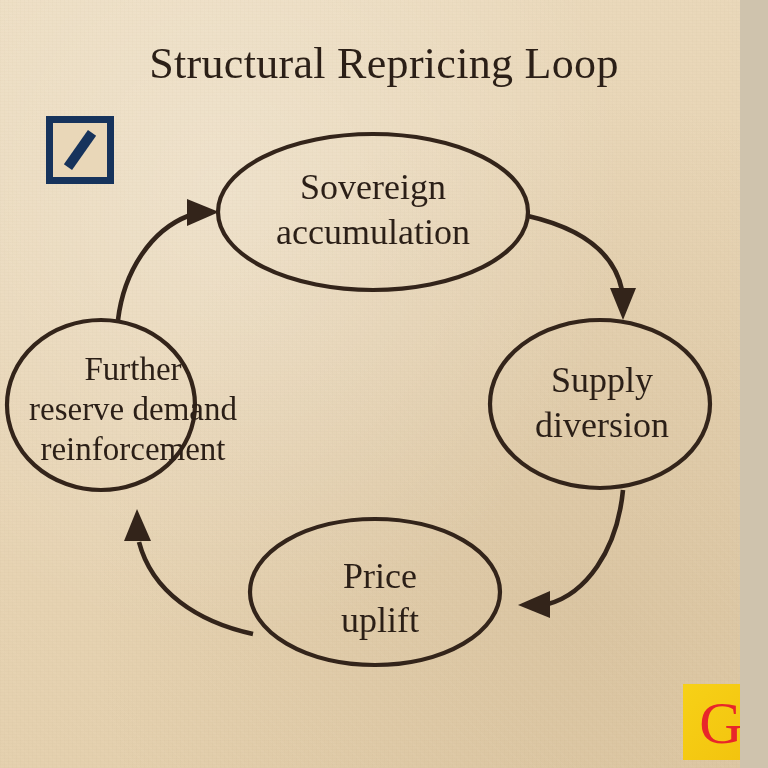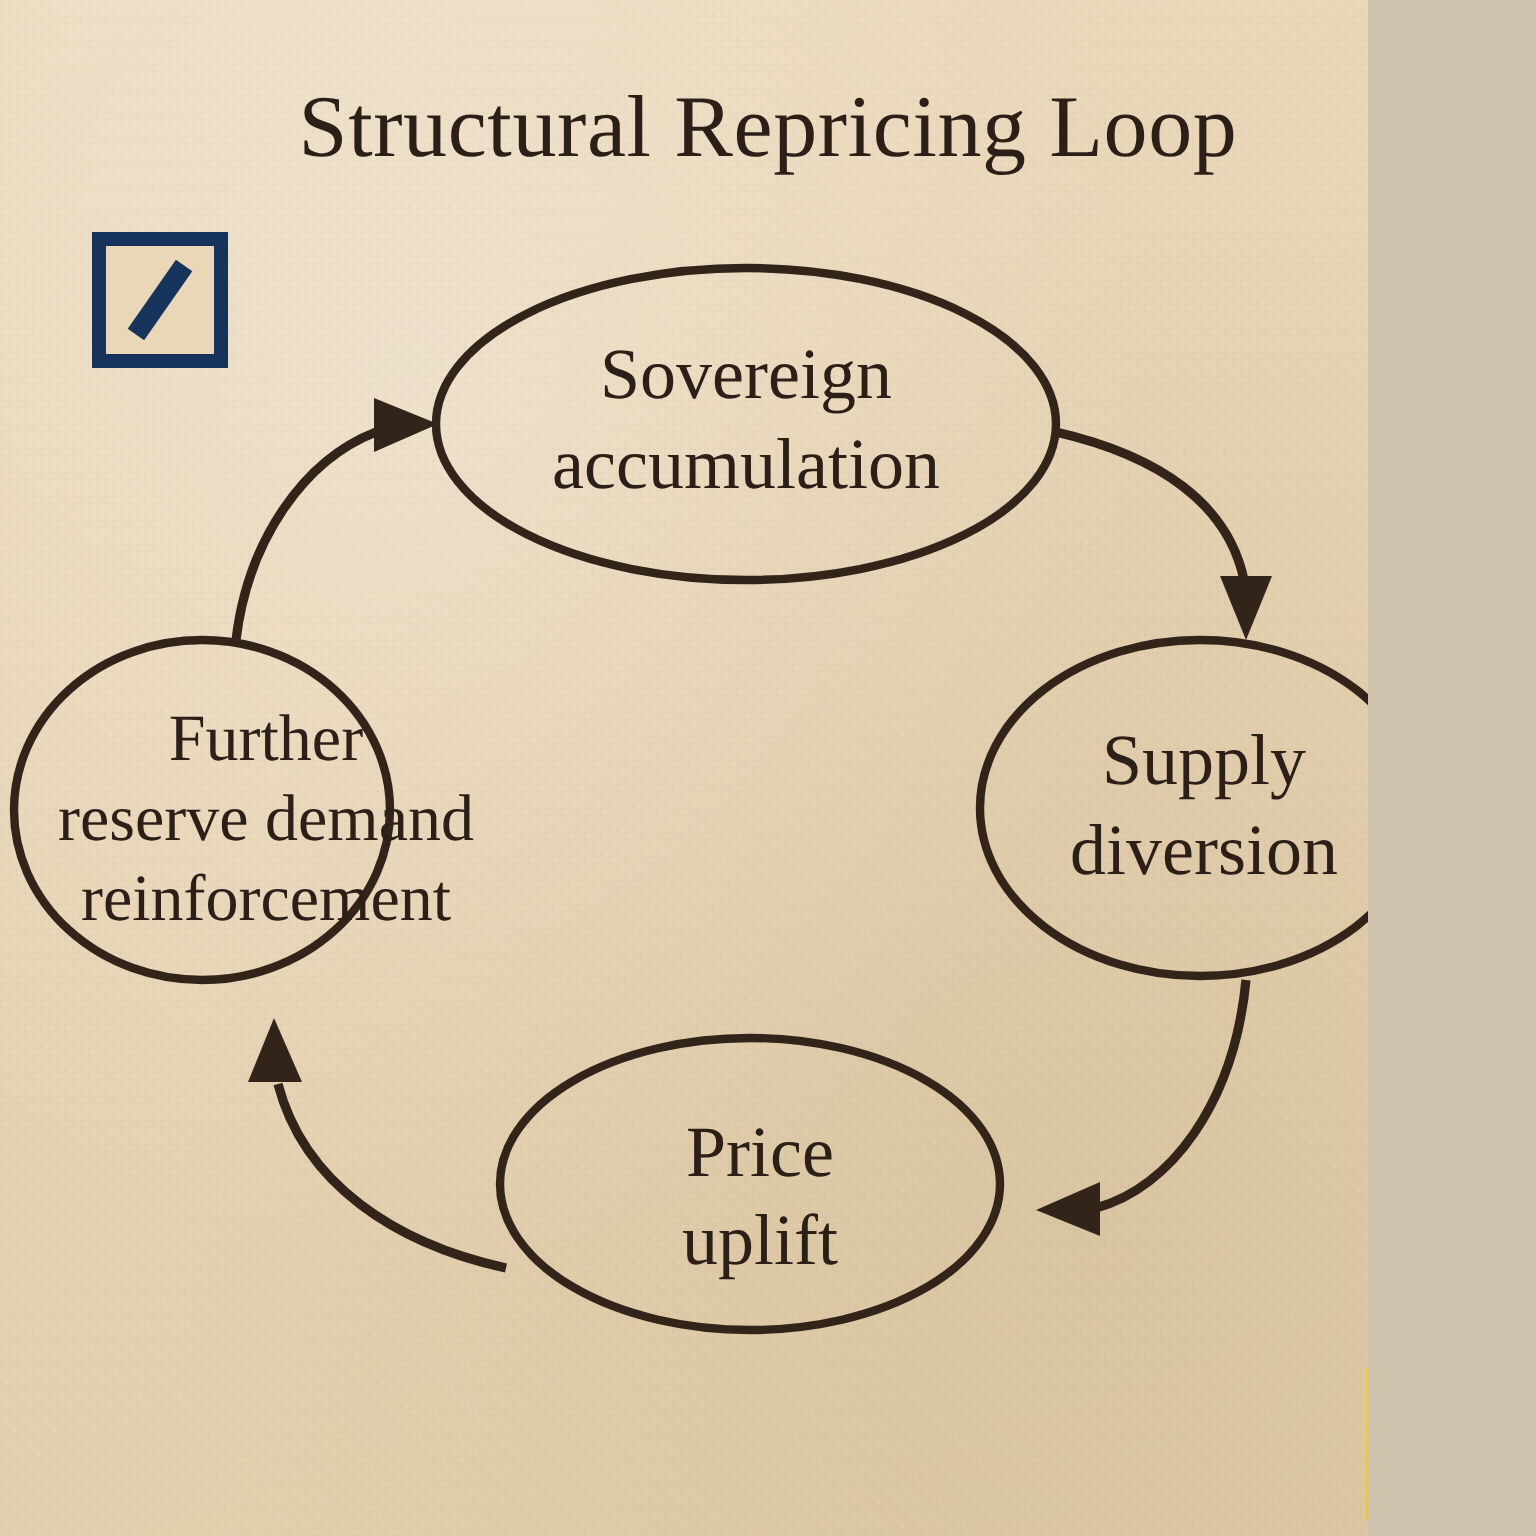--- a/index.html
+++ b/index.html
@@ -2,21 +2,21 @@
 <html><head>
 <meta charset="utf-8">
 <style>
   html, body {
     margin: 0;
     padding: 0;
     background: #cfc3ad;
   }
   #canvas {
     position: relative;
-    width: 684px;
+    width: 740px;
     height: 768px;
     overflow: hidden;
     background:
       radial-gradient(ellipse at 30% 25%, rgba(255,255,255,0.26) 0%, rgba(255,255,255,0) 55%),
       radial-gradient(ellipse at 80% 80%, rgba(150,120,80,0.12) 0%, rgba(150,120,80,0) 60%),
       linear-gradient(160deg, #ecdcc0 0%, #e7d4b4 45%, #e2cda9 100%);
     font-family: "Liberation Serif", "DejaVu Serif", serif;
   }
   
   #grain {

